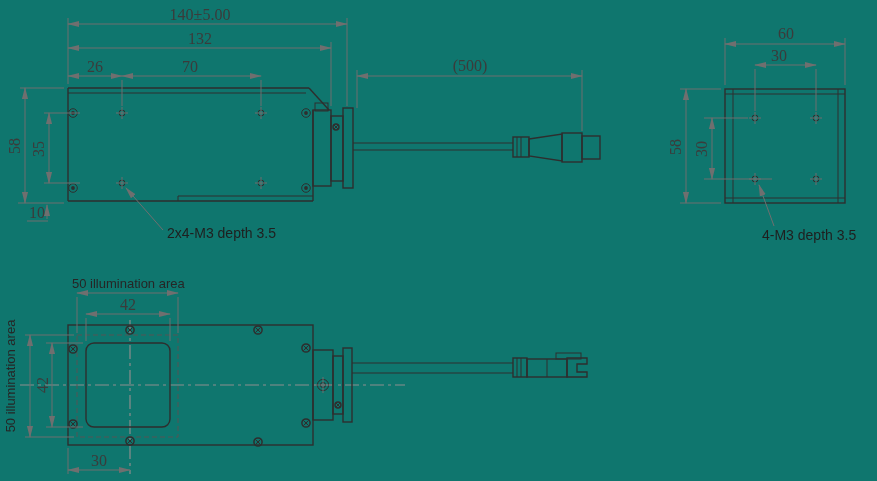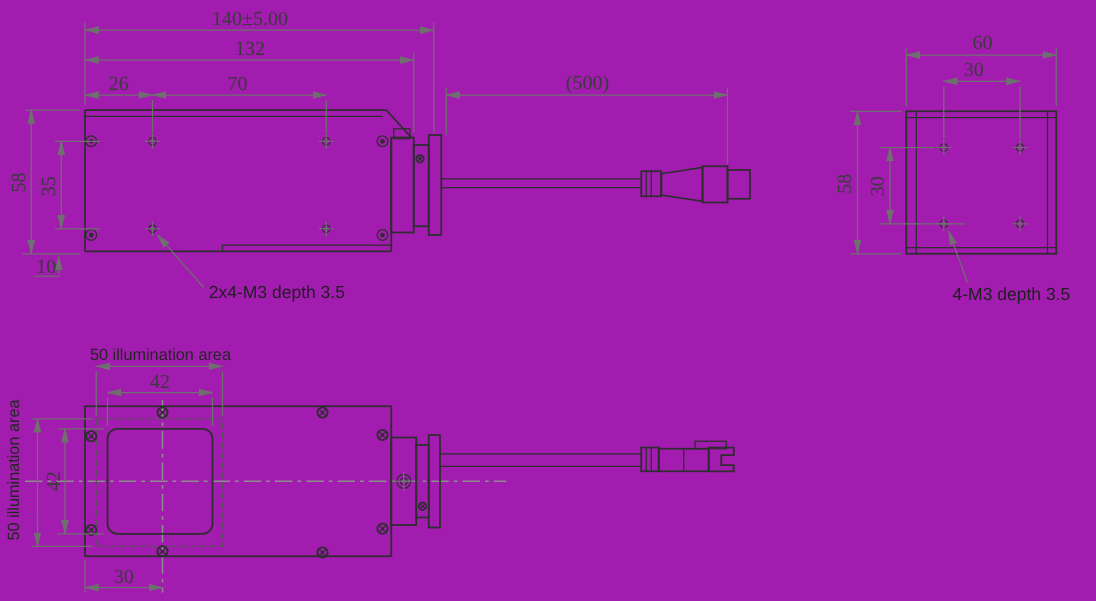--- a/index.html
+++ b/index.html
@@ -1,16 +1,16 @@
 <!DOCTYPE html>
 <html><head>
 <meta charset="utf-8">
 <style>
   html,body{margin:0;padding:0;background:#ffffff;}
-  .stage{position:relative;width:877px;height:481px;background:#a21caf;overflow:hidden;
+  .stage{position:relative;width:877px;height:481px;background:#0f766e;overflow:hidden;
          font-family:"Liberation Sans",sans-serif;}
   svg{position:absolute;left:0;top:0;}
   .ol {stroke:#2e2e2e;stroke-width:1.4;fill:none;}
   .ol2{stroke:#2e2e2e;stroke-width:1;fill:none;}
   .dl {stroke:#6f6f6f;stroke-width:1;fill:none;}
   .dsh{stroke:#555555;stroke-width:1;fill:none;stroke-dasharray:5 3;}
   .cl {stroke:#8d8d8d;stroke-width:1.2;fill:none;stroke-dasharray:14 4 3 4;}
   text.dim {font-family:"Liberation Serif",serif;font-size:16px;fill:#3b3b3b;}
   text.note{font-family:"Liberation Sans",sans-serif;font-size:14px;fill:#1f1f1f;}
   text.small{font-family:"Liberation Sans",sans-serif;font-size:13px;fill:#262626;}

